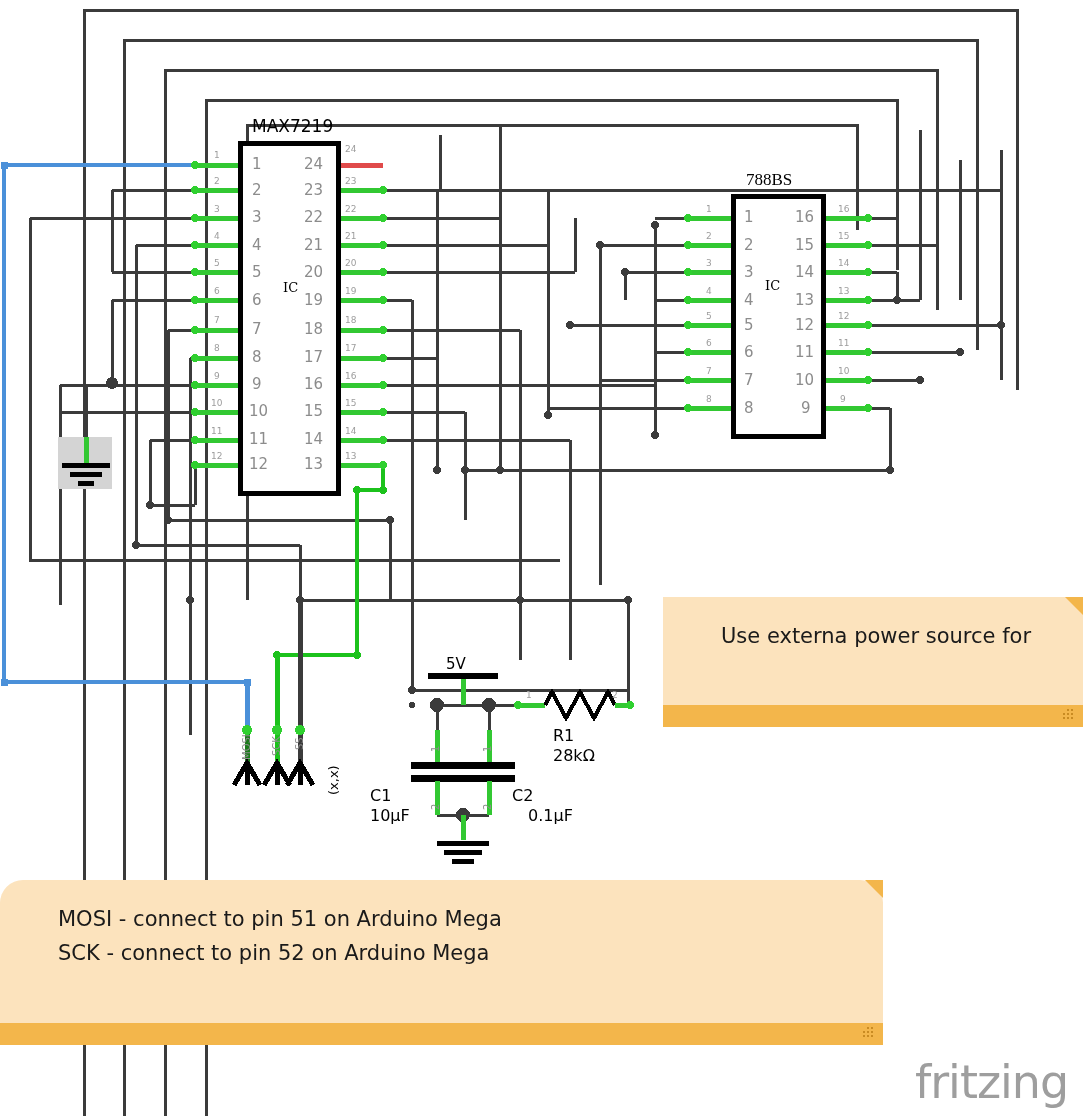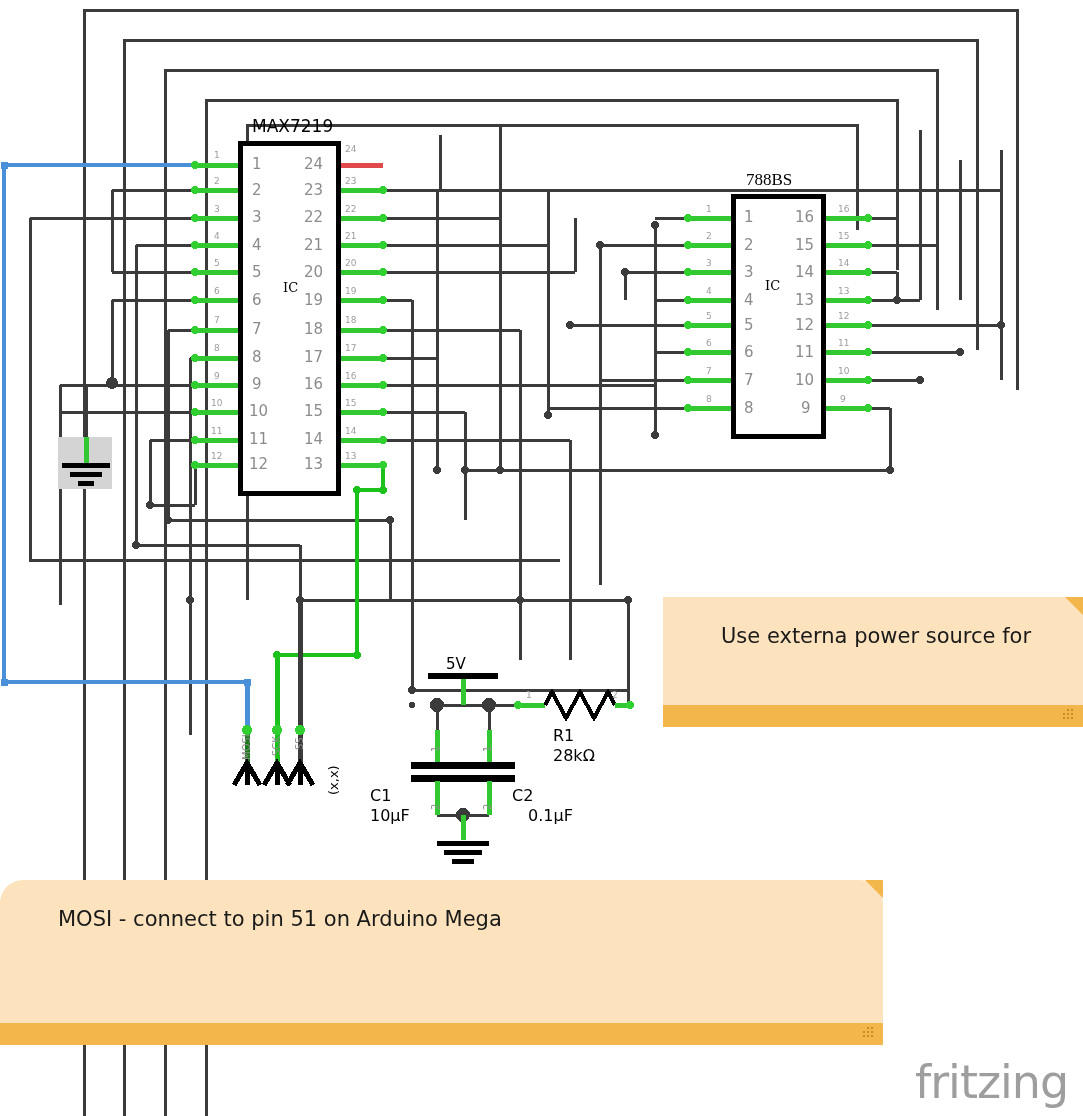--- a/index.html
+++ b/index.html
@@ -495,20 +495,21 @@
         <i style="left:4px;top:0"></i>
           <i style="left:8px;top:0"></i>
       </div>
     </div>
   </div>
 
   <div class="note" id="note-pins" style="left:0px;top:880px;width:883px;height:165px;border-radius:23px;">
     <div class="fold"></div>
     <div class="body">
       <div class="note-line">MOSI - connect to pin 51 on Arduino Mega</div>
+      <div class="note-line">SCK - connect to pin 52 on Arduino Mega</div>
     </div>
     <div class="footer">
       <div class="grip">
         <i style="left:0;top:4px"></i>
           <i style="left:4px;top:4px"></i>
           <i style="left:8px;top:4px"></i>
         <i style="left:0;top:8px"></i>
           <i style="left:4px;top:8px"></i>
           <i style="left:8px;top:8px"></i>
         <i style="left:4px;top:0"></i>

